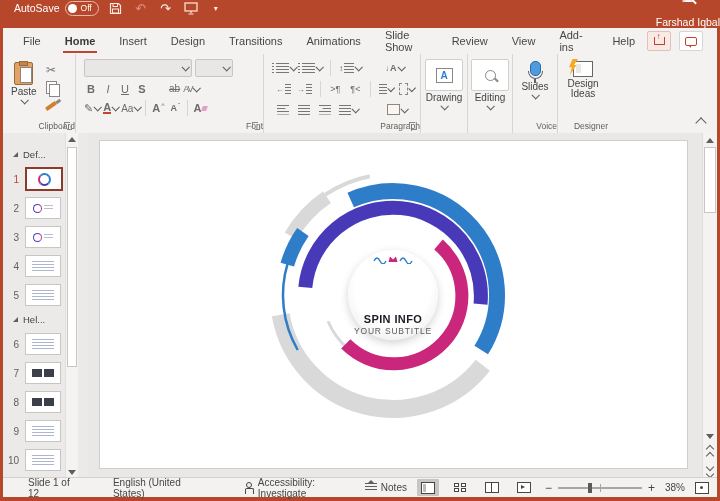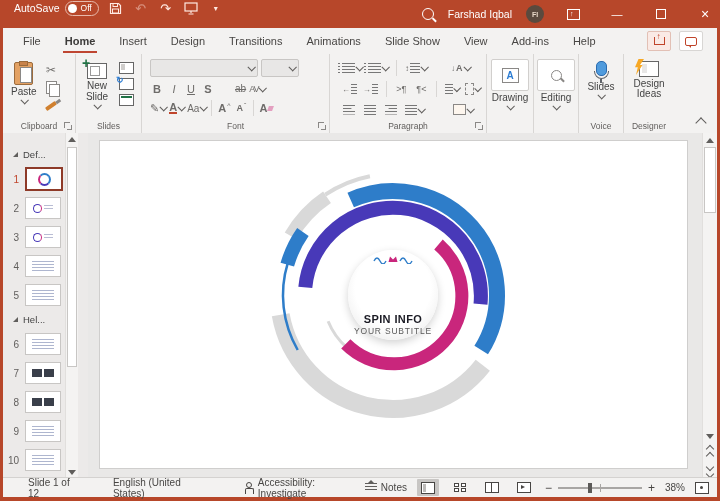--- a/index.html
+++ b/index.html
@@ -8,21 +8,21 @@
 
   
   .titlebar{position:absolute;left:0;top:0;right:0;height:44px;background:#b7472a;display:flex;align-items:flex-start;color:#fff;}
   .tb-left{display:flex;align-items:center;gap:9px;padding-left:14px;}
   .autosave{display:flex;align-items:center;gap:5px;font-size:10.5px;}
   .pill{display:flex;align-items:center;gap:4px;border:1px solid #e8b9ab;border-radius:8px;height:13px;padding:0 6px 0 2px;font-size:8.5px;}
   .pill .dot{width:9px;height:9px;border-radius:50%;background:#fff;}
   .qat-ico{width:16px;height:16px;display:flex;align-items:center;justify-content:center;font-size:13px;color:#ffe9e2;}
   .dim{opacity:.45;}
   .tb-title{position:absolute;left:290px;top:0;height:28px;display:flex;align-items:center;font-size:10.5px;color:#fff;gap:5px;}
-  .tb-right{position:absolute;right:0;top:0;height:28px;display:flex;align-items:center;gap:14px;padding-right:0;}
+  .tb-right{position:absolute;right:0;top:0;height:28px;display:flex;align-items:center;gap:14px;padding-right:0;flex-direction:column;}
   .search-glyph{width:10px;height:10px;border:1.5px solid #fff;border-radius:50%;position:relative;display:inline-block;}
   .search-glyph::after{content:'';position:absolute;width:5px;height:1.5px;background:#fff;transform:rotate(45deg);right:-4px;bottom:-1px;}
   .username{font-size:10.5px;}
   .avatar{width:18px;height:18px;border-radius:50%;background:#5a4a3e;color:#e8d9c8;font-size:7px;display:flex;align-items:center;justify-content:center;font-weight:bold;}
   .winbtn{width:30px;height:28px;display:flex;align-items:center;justify-content:center;color:#fff;font-size:11px;}
   .maxbox{width:8px;height:8px;border:1px solid #fff;display:inline-block;}
   .ribbondisp{width:11px;height:9px;border:1px solid #fff;position:relative;display:inline-block;}
   .ribbondisp::after{content:'↑';position:absolute;font-size:7px;left:2.5px;top:0px;}
 
   
@@ -35,21 +35,21 @@
   .mini-btn{width:22px;height:18px;border:1px solid #e2c0b5;border-radius:2px;background:#faeae5;display:flex;align-items:center;justify-content:center;}
   .mini-btn.white{background:#fff;border-color:#d8d6d4;}
   .share-glyph{width:9px;height:7px;border:1px solid #c0442a;border-top:none;position:relative;display:inline-block;}
   .share-glyph::after{content:'↑';position:absolute;left:2px;top:-5px;font-size:8px;color:#c0442a;}
   .comment-glyph{width:10px;height:7px;border:1px solid #c0442a;border-radius:2px;position:relative;display:inline-block;}
   .comment-glyph::after{content:'';position:absolute;left:2px;bottom:-3px;border-left:3px solid transparent;border-top:3px solid #c0442a;}
 
   
   .ribbon{position:absolute;left:3px;right:3px;top:54px;height:79px;background:#f3f2f1;border-bottom:1px solid #c8c6c4;display:flex;}
   .rgroup{position:relative;border-right:1px solid #d8d6d4;height:100%;box-sizing:border-box;flex:none;}
-  .glabel{position:absolute;bottom:2px;left:0;right:0;text-align:center;font-size:8.5px;color:#605e5c;}
+  .glabel{position:absolute;bottom:2px;left:0;right:0;text-align:right;font-size:8.5px;color:#605e5c;}
   .launcher{position:absolute;bottom:3px;right:3px;width:8px;height:8px;}
   .launcher::before{content:'';position:absolute;left:0;top:0;width:5px;height:5px;border-left:1px solid #8a8886;border-top:1px solid #8a8886;}
   .launcher::after{content:'';position:absolute;right:0;bottom:0;width:4px;height:4px;border-right:1.4px solid #8a8886;border-bottom:1.4px solid #8a8886;}
   .bigbtn{display:flex;flex-direction:column;align-items:center;font-size:10px;color:#444;gap:1px;}
   .caret-dn{display:inline-block;width:5px;height:5px;border-right:1.2px solid #605e5c;border-bottom:1.2px solid #605e5c;transform:rotate(45deg) translateY(-1px);}
   .smallico{width:17px;height:15px;display:flex;align-items:center;justify-content:center;}
 
   
   .ico-clipboard{width:17px;height:21px;background:#e3a163;border:1px solid #9c6b3c;border-radius:2px;position:relative;margin-top:3px;}
   .ico-clipboard::before{content:'';position:absolute;left:4px;top:-2px;width:7px;height:3px;background:#c8834b;border:1px solid #9c6b3c;}
@@ -204,20 +204,21 @@
 
   <div class="tabsrow">
     <div class="tabs">
         <div class="tab">File</div>
         <div class="tab active">Home</div>
         <div class="tab">Insert</div>
         <div class="tab">Design</div>
         <div class="tab">Transitions</div>
         <div class="tab">Animations</div>
         <div class="tab">Slide Show</div>
+        <div class="tab">Review</div>
         <div class="tab">View</div>
         <div class="tab">Add-ins</div>
         <div class="tab">Help</div>
       </div>
     <div class="tabsrow-right">
       <span class="mini-btn">
           <span class="share-glyph"></span>
         </span>
       <span class="mini-btn white">
           <span class="comment-glyph"></span>
@@ -241,35 +242,20 @@
             </span>
           <span class="smallico">
               <span class="ico-brush"></span>
             </span>
         </div>
       </div>
       <div class="glabel">Clipboard</div>
       <span class="launcher"></span>
     </div>
 
-    <div class="rgroup" style="width:66px;">
-      <div style="display:flex;padding:4px 2px 0 6px;gap:7px;">
-        <div class="bigbtn">
-          <span class="ico-newslide"></span>
-          <span style="width:30px;text-align:center;line-height:11px;">New Slide</span>
-          <span class="caret-dn"></span>
-        </div>
-        <div style="display:flex;flex-direction:column;gap:4px;padding-top:4px;">
-          <span class="ico-slide layout"></span>
-          <span class="ico-slide reset"></span>
-          <span class="ico-slide section"></span>
-        </div>
-      </div>
-      <div class="glabel">Slides</div>
-    </div>
 
     <div class="rgroup" style="width:188px;">
       <div style="padding:5px 6px 0 8px;display:flex;gap:3px;">
         <span class="fontbox" style="width:108px;">
             <span class="caret-dn"></span>
           </span>
         <span class="fontbox" style="width:38px;">
             <span class="caret-dn"></span>
           </span>
       </div>

